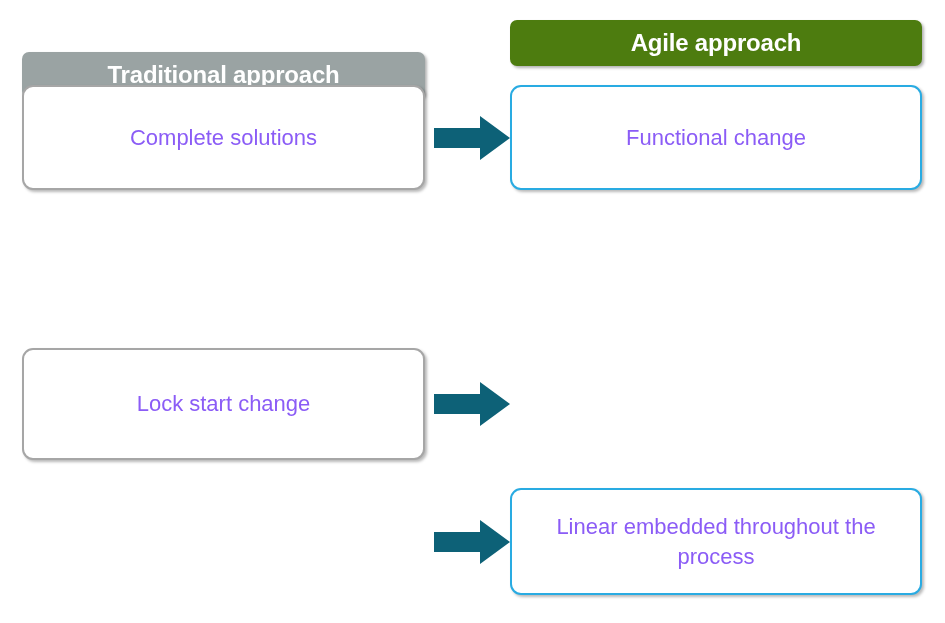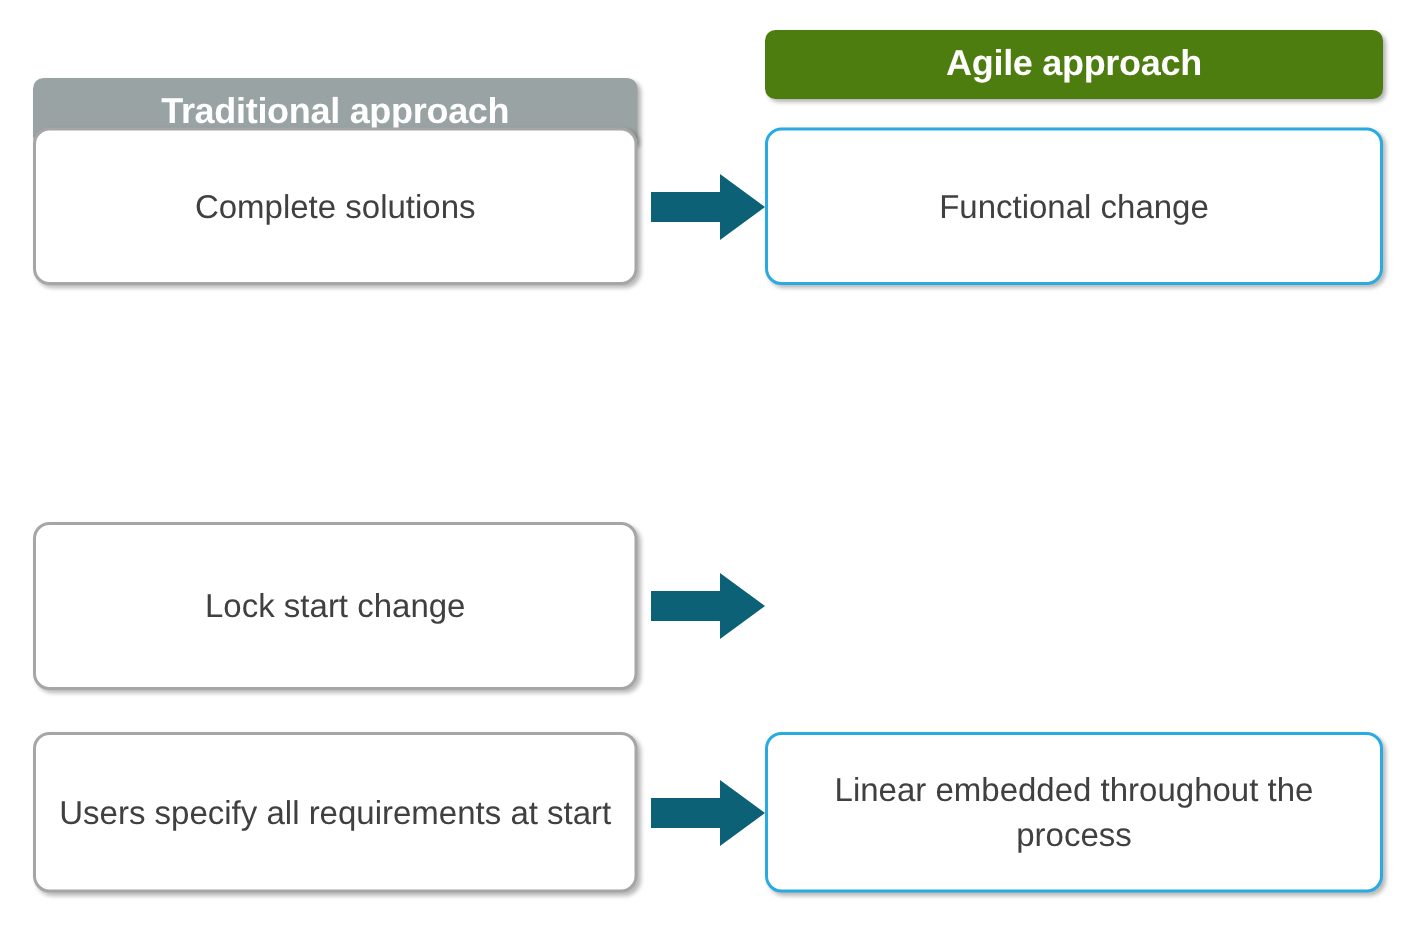--- a/index.html
+++ b/index.html
@@ -62,21 +62,21 @@
   .cell {
     position: absolute;
     top: 0;
     height: 100%;
     background: #ffffff;
     border-radius: 11px;
     display: flex;
     align-items: center;
     justify-content: center;
     text-align: center;
-    color: #404040;
+    color: #8b5cf6;
     font-size: 22px;
     line-height: 1.32;
     padding: 4px 14px;
     box-shadow: 2px 2px 3px rgba(0,0,0,0.28);
   }
   .cell.left {
     left: 22px;
     width: 403px;
     border: 2px solid #a6a6a6;
   }
@@ -120,21 +120,20 @@
   <div class="row row-3">
     <div class="cell left">Lock start change</div>
     <div class="arrow">
       <svg viewBox="0 0 76 46" xmlns="http://www.w3.org/2000/svg">
         <polygon points="0,13 46,13 46,1 76,23 46,45 46,33 0,33" fill="#0d6177"></polygon>
       </svg>
     </div>
   </div>
 
   <div class="row row-4">
-    <div class="cell left">Users specify all requirements at start</div>
     <div class="arrow">
       <svg viewBox="0 0 76 46" xmlns="http://www.w3.org/2000/svg">
         <polygon points="0,13 46,13 46,1 76,23 46,45 46,33 0,33" fill="#0d6177"></polygon>
       </svg>
     </div>
     <div class="cell right">Linear embedded throughout the process</div>
   </div>
 
 </div>
 

